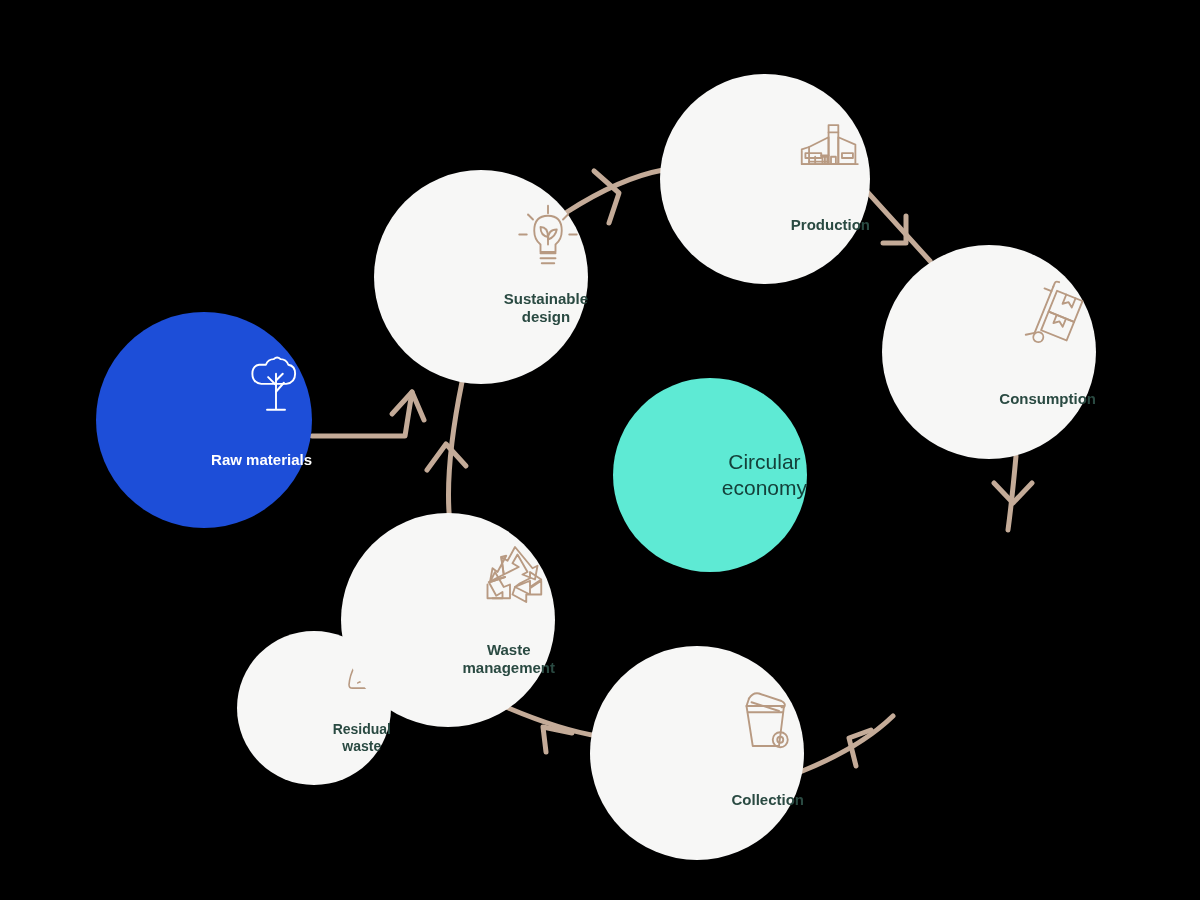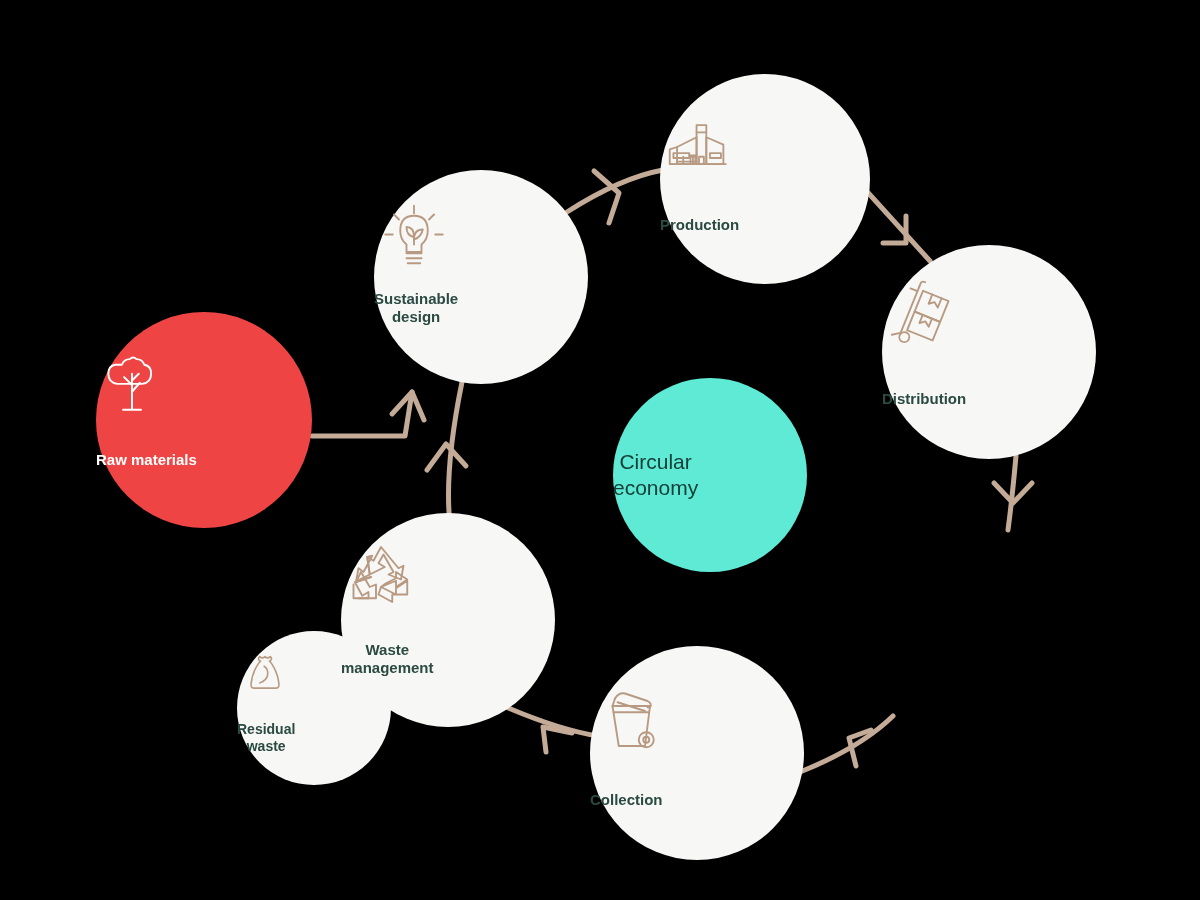--- a/index.html
+++ b/index.html
@@ -21,29 +21,29 @@
     top: 0;
     width: 1200px;
     height: 900px;
     pointer-events: none;
   }
   .node {
     position: absolute;
     border-radius: 50%;
     display: flex;
     flex-direction: column;
-    align-items: flex-start;
+    align-items: flex-end;
     justify-content: center;
     box-sizing: border-box;
   }
   .node-pale {
     background: #f7f7f6;
   }
   .node-tan {
-    background: #ef4444;
+    background: #1d4ed8;
   }
   .node-green {
     background: #5eead4;
   }
   .node-icon {
     display: block;
     line-height: 0;
   }
   .node-label {
     text-align: center;
@@ -179,21 +179,21 @@
           <path d="M24 28 L46 28 L46 44 L24 44 Z"></path>
           <path d="M31 28 L31 35 L35 32 L39 35 L39 28"></path>
           <path d="M20 8 L20 48"></path>
           <path d="M20 48 L14 52"></path>
           <circle cx="24" cy="50" r="4"></circle>
           <path d="M20 12 L14 12"></path>
           <path d="M20 8 L20 5 q0-2 3-2"></path>
         </g>
       </svg>
     </span>
-    <span class="node-label" style="font-size:15px; margin-top:30px;">Distribution</span>
+    <span class="node-label" style="font-size:15px; margin-top:30px;">Consumption</span>
   </div>
 
 
   <div class="node node-pale shadow-soft" style="left:237px; top:631px; width:154px; height:154px; z-index:1;">
     <span class="node-icon" style="margin-top:-14px;">
       <svg width="56" height="56" viewBox="0 0 64 64" fill="none" stroke="#b89a82" stroke-width="1.8" stroke-linecap="round" stroke-linejoin="round">
         <path d="M26 16 q-3-3 0-5 q3 3 6 0 q3 3 6 0 q3 2 0 5"></path>
         <path d="M27 16 q-3 3-5 7 q-5 9-6 20 q0 4 4 4 l24 0 q4 0 4-4 q-1-11-6-20 q-2-4-5-7"></path>
         <path d="M31 22 q5 3 4 10 q-1 6-9 9"></path>
       </svg>

